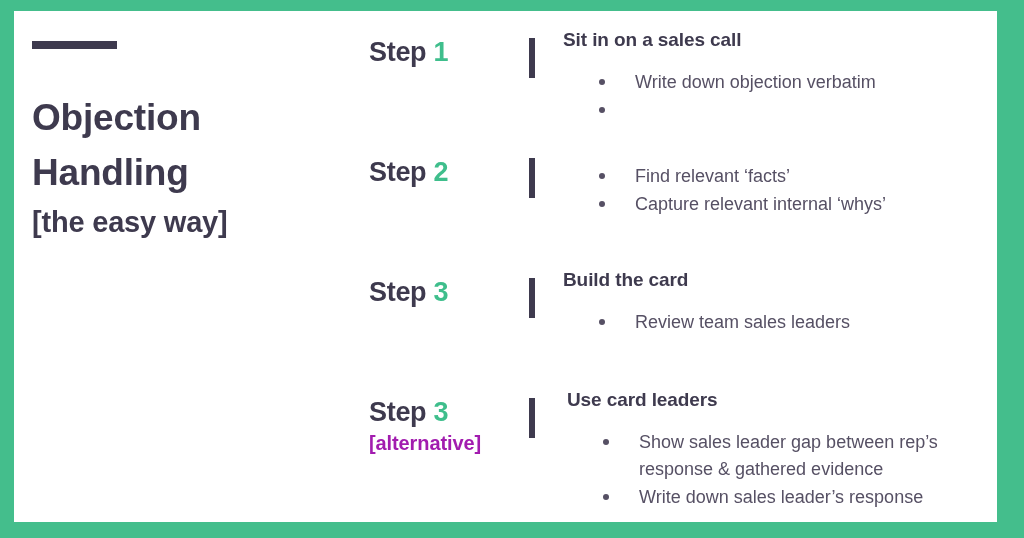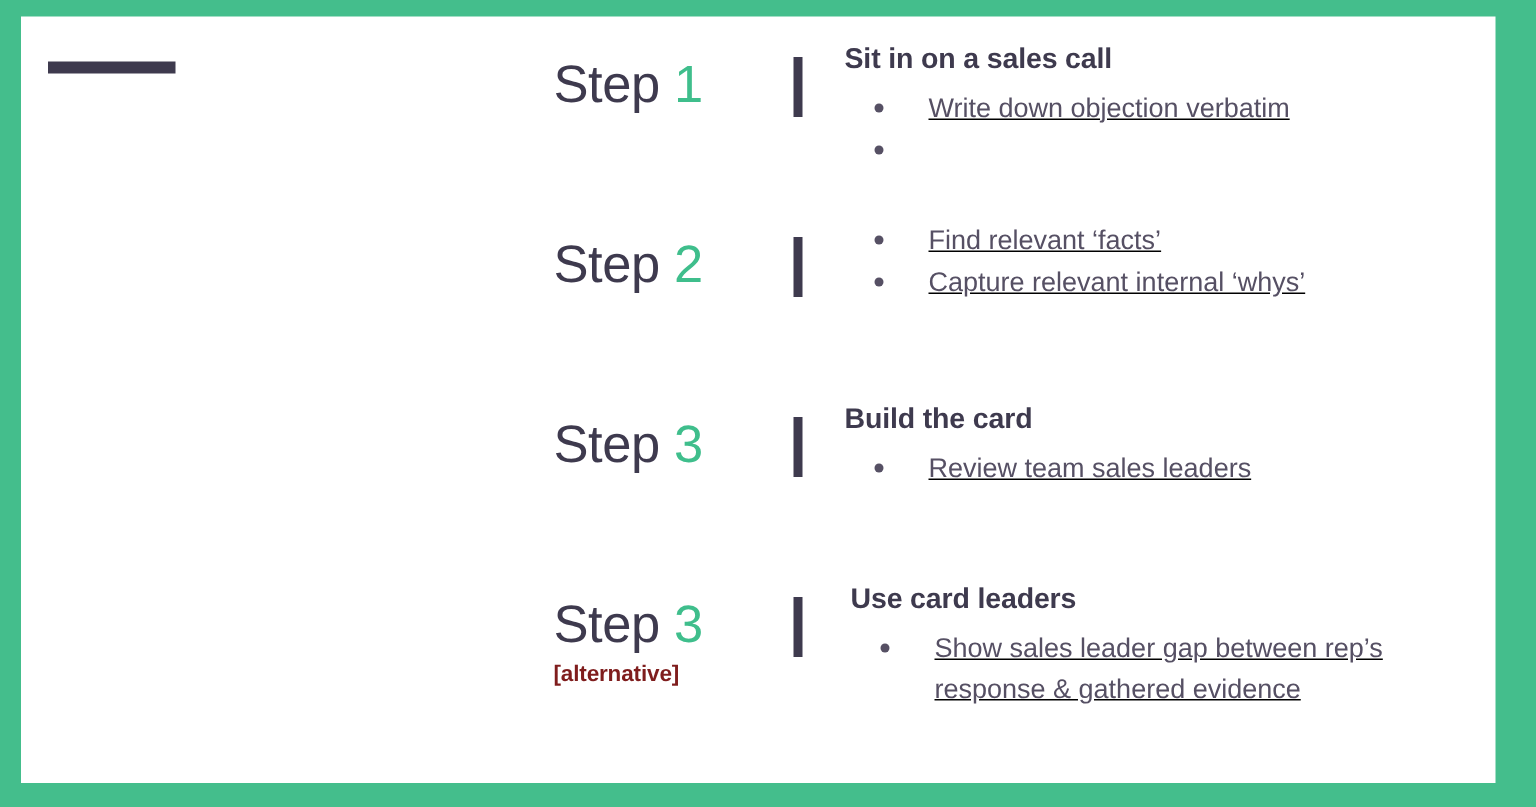--- a/index.html
+++ b/index.html
@@ -79,35 +79,35 @@
   .step-row.last { height: auto; }
 
   .step-label {
     position: absolute;
     left: 0;
     top: 10px;
     width: 135px;
     text-align: left;
   }
   .step-label .step-word {
-    font-size: 35px;
-    font-weight: normal;
+    font-size: 27px;
+    font-weight: bold;
     color: #3e3a4e;
     letter-spacing: -0.3px;
     white-space: nowrap;
   }
   .step-label .step-num {
     color: #3fbe8c;
   }
   .step-label .step-alt {
     display: block;
     margin-top: 4px;
-    font-size: 15px;
-    font-weight: bold;
-    color: #7f1d1d;
+    font-size: 20px;
+    font-weight: bold;
+    color: #a21caf;
     letter-spacing: -0.1px;
     white-space: nowrap;
   }
 
   .step-divider {
     position: absolute;
     left: 160px;
     top: 11px;
     width: 6px;
     height: 40px;
@@ -127,23 +127,22 @@
     font-weight: bold;
     color: #3e3a4e;
     letter-spacing: -0.1px;
     line-height: 1.35;
     margin: 0 0 6px 0;
     white-space: nowrap;
   }
 
   .step-bullets {
     list-style: none;
-    margin: 0;
+    margin: 16px;
     padding: 0;
-    text-decoration: underline;
   }
   .step-bullets li {
     position: relative;
     padding-left: 56px;
     font-size: 18px;
     color: #565064;
     line-height: 1.52;
     margin-bottom: 1px;
   }
   .step-bullets li .dot {
@@ -160,20 +159,25 @@
   }
 </style>
 </head>
 <body>
 
 <div id="slide">
   <div id="canvas">
 
     <div id="title-col">
       <div id="title-rule"></div>
+      <div id="page-title">
+        <span class="tline">Objection</span>
+        <span class="tline">Handling</span>
+        <span id="title-sub">[the easy way]</span>
+      </div>
     </div>
 
     <div id="steps">
 
       <div class="step-row">
         <div class="step-label">
           <span class="step-word"><span>Step</span> <span class="step-num">1</span></span>
         </div>
         <div class="step-divider"></div>
         <div class="step-body">
@@ -230,20 +234,24 @@
           <span class="step-word"><span>Step</span> <span class="step-num">3</span></span>
           <span class="step-alt">[alternative]</span>
         </div>
         <div class="step-divider"></div>
         <div class="step-body">
           <p class="step-heading">Use card leaders</p>
           <ul class="step-bullets">
             <li>
                 <span class="dot"></span>
                 <span class="btext">Show sales leader gap between rep’s response &amp; gathered evidence</span>
+              </li>
+            <li>
+                <span class="dot"></span>
+                <span class="btext">Write down sales leader’s response</span>
               </li>
           </ul>
         </div>
       </div>
 
     </div>
   </div>
 </div>
 
 </body></html>

